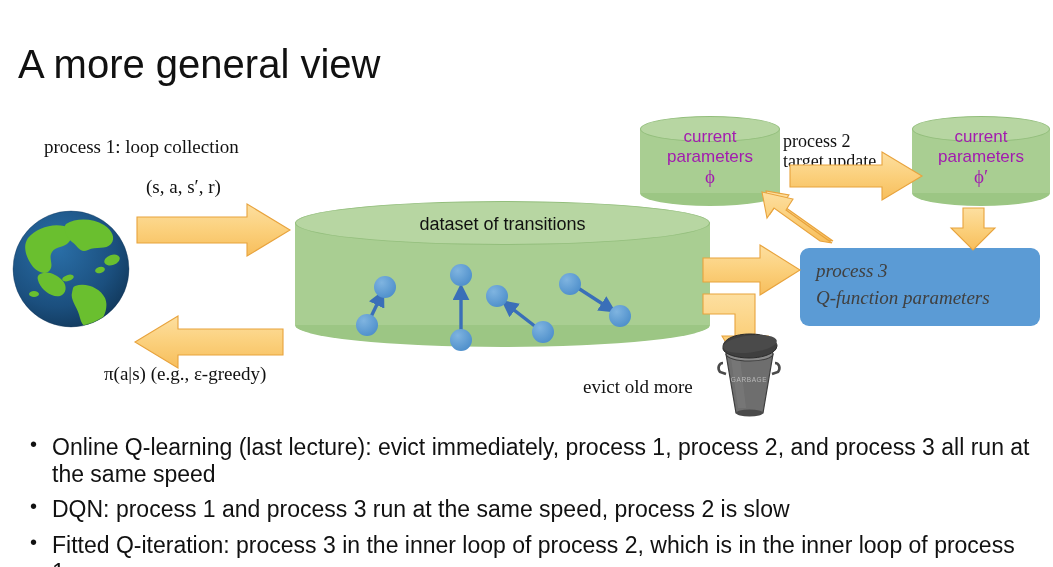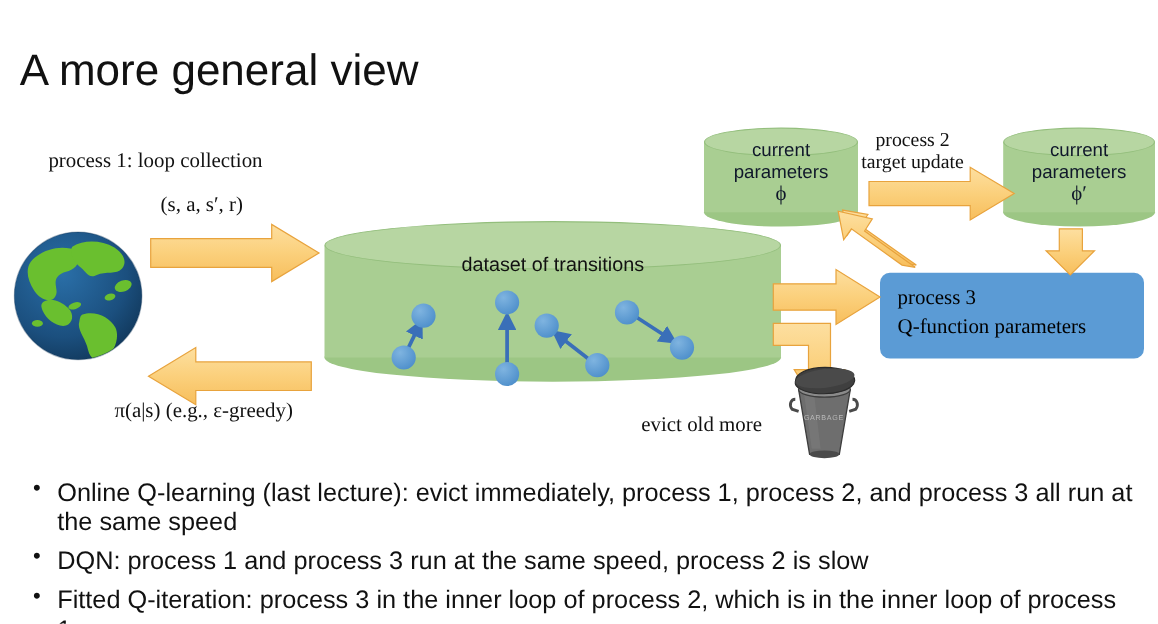--- a/index.html
+++ b/index.html
@@ -13,56 +13,56 @@
 
   .serif{font-family:"Liberation Serif",serif;}
 
   
   .lbl{position:absolute;white-space:nowrap;color:#111;}
 
   .proc1-label{left:44px;top:100px;font-size:19px;}
   .tuple-label{left:146px;top:140px;font-size:19px;}
   .policy-label{left:104px;top:327px;font-size:19px;}
   .evict-label{left:583px;top:340px;font-size:19px;}
-  .proc2-label{left:783px;top:81px;font-size:18px;text-align:center;line-height:1.12;}
+  .proc2-label{left:783px;top:95px;font-size:18px;text-align:left;line-height:1.12;}
 
   
   .globe{position:absolute;left:12px;top:162px;width:118px;height:142px;}
 
   
   .cyl{position:absolute;}
   .cyl .body{position:absolute;left:0;right:0;background:#A9CE92;}
   .cyl .top{position:absolute;left:0;right:0;border-radius:50%;
             background:#B7D6A2;border:1px solid #93BE7C;box-sizing:border-box;}
   .cyl .bot{position:absolute;left:0;right:0;border-radius:50%;
             background:#9CC684;box-sizing:border-box;}
 
   #buffer{left:295px;top:165px;width:415px;height:146px;}
   #buffer .body{top:22px;height:102px;}
   #buffer .top{top:0;height:44px;}
   #buffer .bot{top:102px;height:44px;}
-  .buffer-label{position:absolute;left:0;right:0;top:28px;text-align:center;
+  .buffer-label{position:absolute;left:0;right:0;top:12px;text-align:center;
                 font-size:18px;line-height:1.25;color:#111;z-index:4;}
 
   #curparams{left:640px;top:80px;width:140px;height:90px;}
   #curparams .body{top:13px;height:64px;}
   #curparams .top{top:0;height:26px;}
   #curparams .bot{top:64px;height:26px;}
   #tgtparams{left:912px;top:80px;width:138px;height:90px;}
   #tgtparams .body{top:13px;height:64px;}
   #tgtparams .top{top:0;height:26px;}
   #tgtparams .bot{top:64px;height:26px;}
   .param-label{position:absolute;left:0;right:0;top:11px;text-align:center;
-               font-size:17px;line-height:1.16;color:#0f172a;z-index:4;}
+               font-size:17px;line-height:1.16;color:#a21caf;z-index:4;}
   .param-label .sym{font-size:19px;}
 
   
   #proc3{position:absolute;left:800px;top:212px;width:240px;height:78px;
          background:#5B9BD5;border-radius:9px;}
-  #proc3 .t{position:absolute;left:16px;top:10px;font-size:19px;line-height:1.42;color:#000000;}
+  #proc3 .t{position:absolute;left:16px;top:10px;font-size:19px;line-height:1.42;color:#404040;font-style:italic;}
 
   
   #vec{position:absolute;left:0;top:0;width:1053px;height:567px;pointer-events:none;}
 
   
   .bullets{position:absolute;left:22px;top:398px;width:1010px;}
   .bullet{position:relative;padding-left:30px;font-size:23px;line-height:1.16;
           margin-bottom:9px;color:#111;}
   .bullet .dot{position:absolute;left:8px;top:-1px;font-size:20px;}
 </style>

